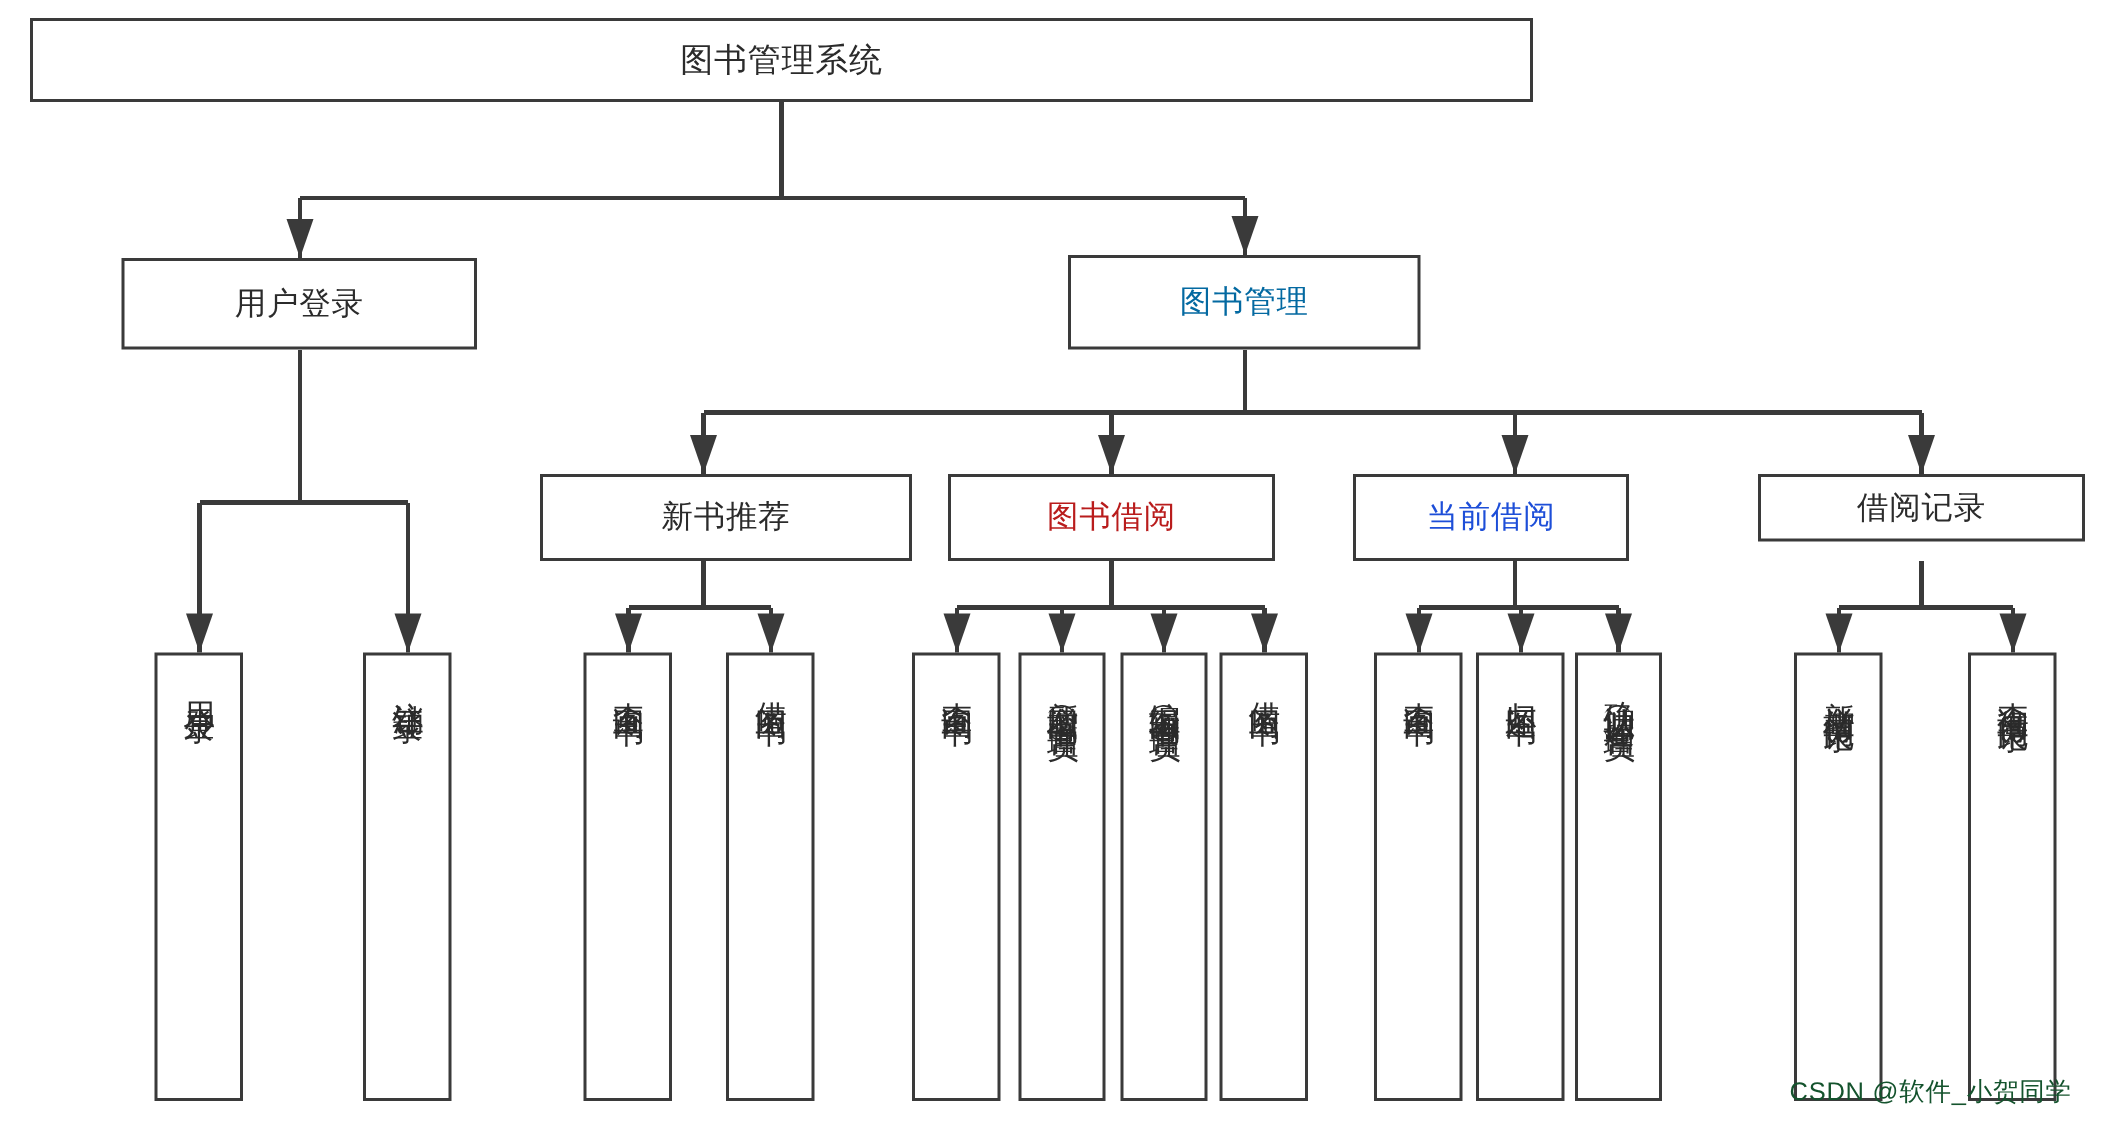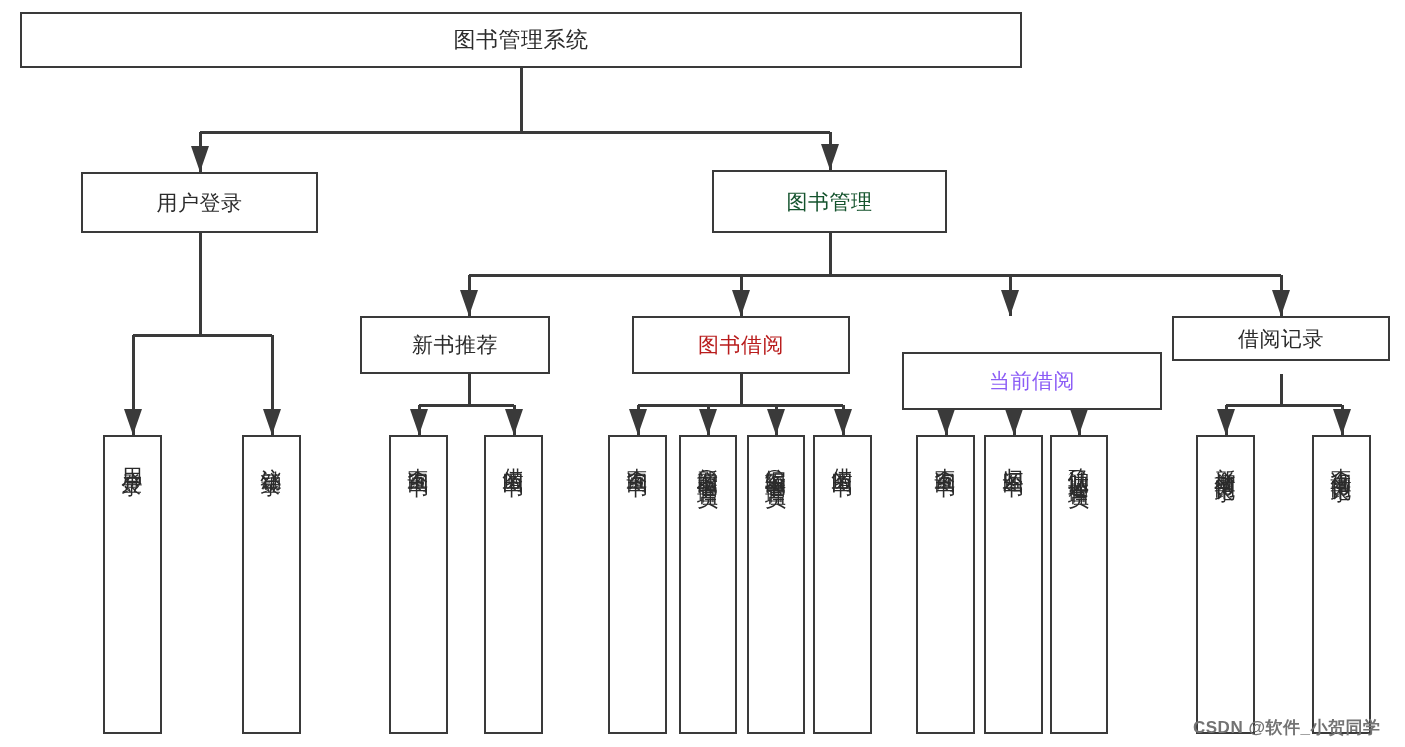--- a/index.html
+++ b/index.html
@@ -127,30 +127,30 @@
       <path d="M1333 409 L1351 409 L1342 435 Z" fill="#3a3a3a"></path>
     </svg>
 
   <div id="nodes">
       <div class="node horiz root" style="left: 20px; top: 12px; width: 1002px; height: 56px; border-color: rgb(58, 58, 58); background: rgb(255, 255, 255); color: rgb(43, 43, 43);">
         <span class="label">图书管理系统</span>
       </div>
       <div class="node horiz" style="left: 81px; top: 172px; width: 237px; height: 61px; border-color: rgb(58, 58, 58); background: rgb(255, 255, 255); color: rgb(43, 43, 43);">
         <span class="label">用户登录</span>
       </div>
-      <div class="node horiz" style="left: 712px; top: 170px; width: 235px; height: 63px; border-color: rgb(58, 58, 58); background: rgb(255, 255, 255); color: #14532d;">
+      <div class="node horiz" style="left: 712px; top: 170px; width: 235px; height: 63px; border-color: rgb(58, 58, 58); background: rgb(255, 255, 255); color: #0369a1;">
         <span class="label">图书管理</span>
       </div>
-      <div class="node horiz" style="left: 360px; top: 316px; width: 190px; height: 58px; border-color: rgb(58, 58, 58); background: rgb(255, 255, 255); color: rgb(43, 43, 43);">
+      <div class="node horiz" style="left: 360px; top: 316px; width: 248px; height: 58px; border-color: rgb(58, 58, 58); background: rgb(255, 255, 255); color: rgb(43, 43, 43);">
         <span class="label">新书推荐</span>
       </div>
       <div class="node horiz" style="left: 632px; top: 316px; width: 218px; height: 58px; border-color: rgb(58, 58, 58); background: rgb(255, 255, 255); color: #b91c1c;">
         <span class="label">图书借阅</span>
       </div>
-      <div class="node horiz" style="left: 902px; top: 316px; width: 260px; height: 58px; border-color: rgb(58, 58, 58); background: rgb(255, 255, 255); color: #8b5cf6; margin-top: 36px;">
+      <div class="node horiz" style="left: 902px; top: 316px; width: 184px; height: 58px; border-color: rgb(58, 58, 58); background: rgb(255, 255, 255); color: #1d4ed8;">
         <span class="label">当前借阅</span>
       </div>
       <div class="node horiz" style="left: 1172px; top: 316px; width: 218px; height: 45px; border-color: rgb(58, 58, 58); background: rgb(255, 255, 255); color: rgb(43, 43, 43);">
         <span class="label">借阅记录</span>
       </div>
       <div class="node vert" style="left: 103px; top: 435px; width: 59px; height: 299px; border-color: rgb(58, 58, 58); background: rgb(255, 255, 255); color: rgb(43, 43, 43);">
         <span class="label">用户登录</span>
       </div>
       <div class="node vert" style="left: 242px; top: 435px; width: 59px; height: 299px; border-color: rgb(58, 58, 58); background: rgb(255, 255, 255); color: rgb(43, 43, 43);">
         <span class="label">注销登录</span>
@@ -183,15 +183,15 @@
         <span class="label">确认归还（管理员）</span>
       </div>
       <div class="node vert" style="left: 1196px; top: 435px; width: 59px; height: 299px; border-color: rgb(58, 58, 58); background: rgb(255, 255, 255); color: rgb(43, 43, 43);">
         <span class="label">新增借阅记录</span>
       </div>
       <div class="node vert" style="left: 1312px; top: 435px; width: 59px; height: 299px; border-color: rgb(58, 58, 58); background: rgb(255, 255, 255); color: rgb(43, 43, 43);">
         <span class="label">查询借阅记录</span>
       </div>
     </div>
 
-  <div class="watermark" style="left: 1193px; top: 716px; color: #737373; font-weight: bold;">CSDN @软件_小贺同学</div>
+  <div class="watermark" style="left: 1193px; top: 716px; color: #14532d;">CSDN @软件_小贺同学</div>
 
 </div>
 
 </body></html>

